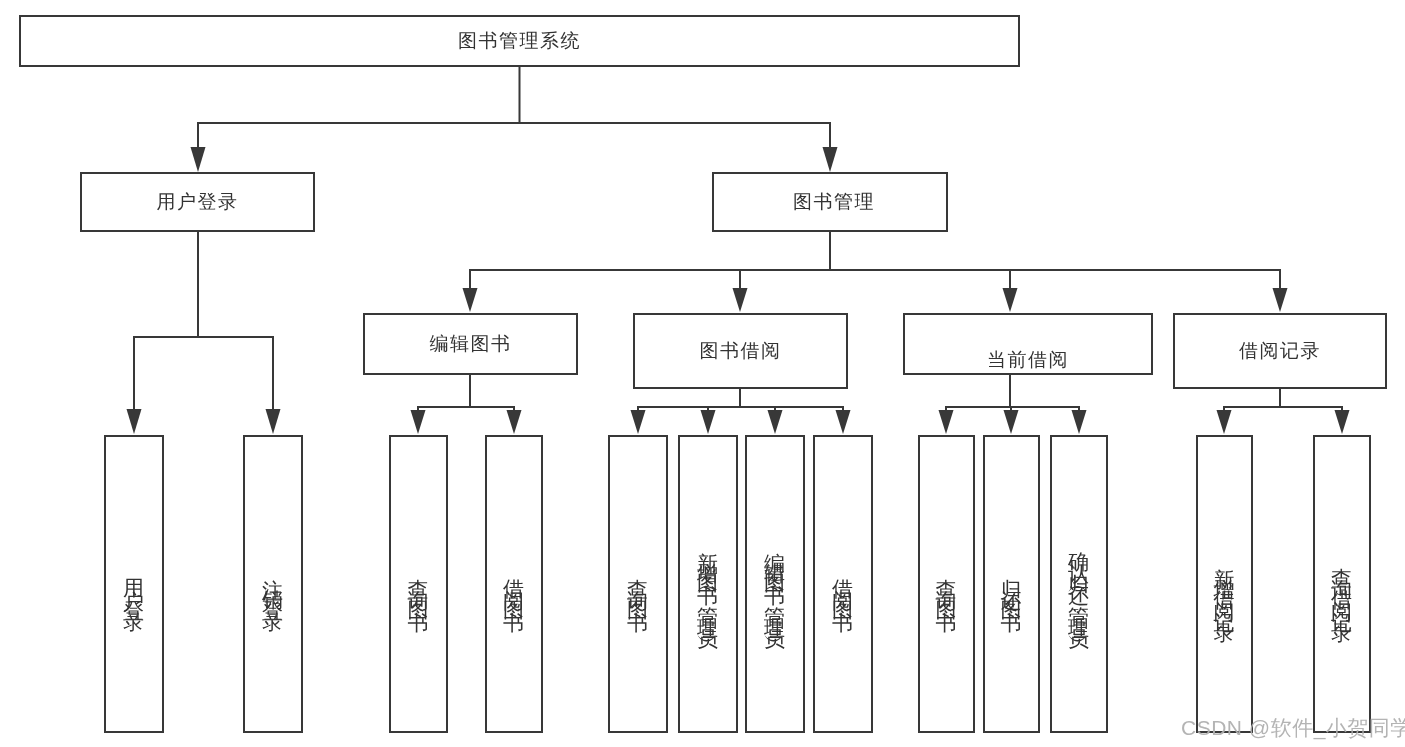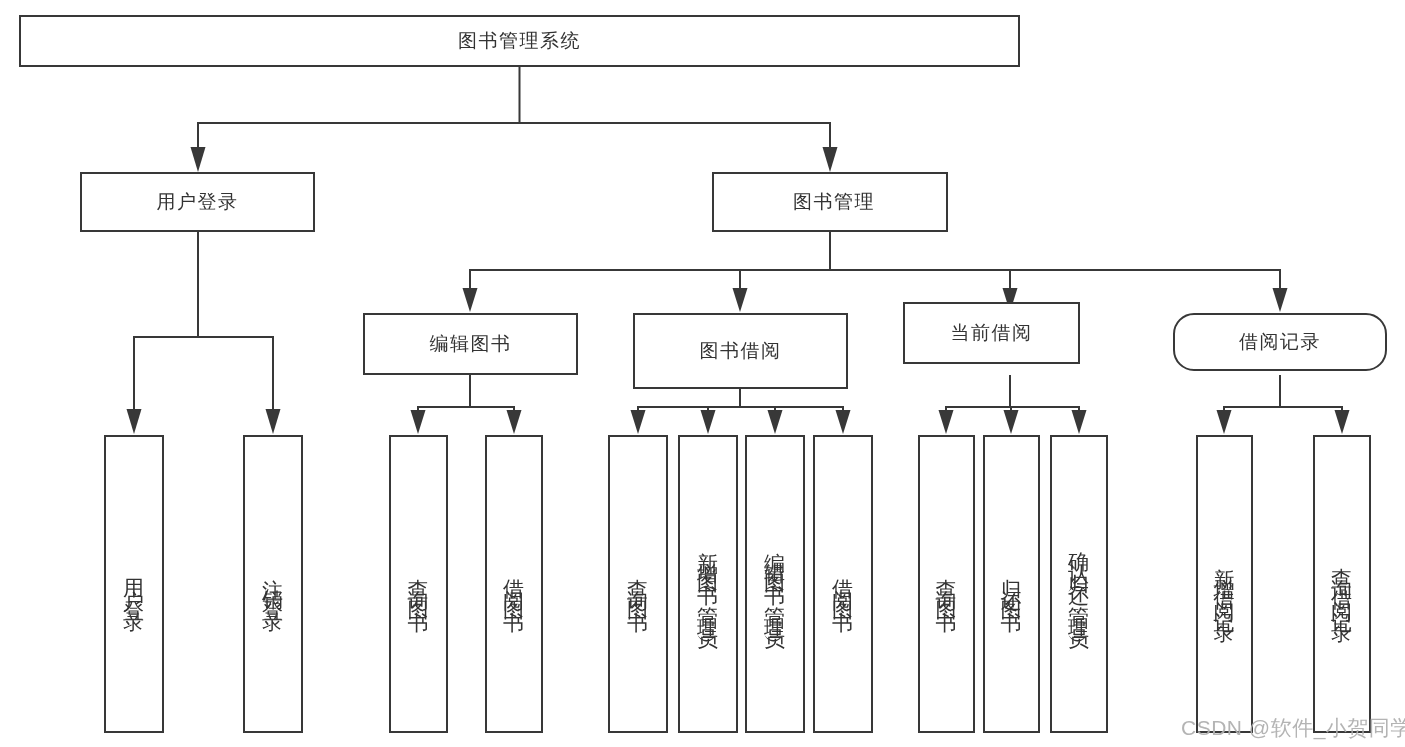--- a/index.html
+++ b/index.html
@@ -107,24 +107,24 @@
   <div class="node" style="left:712px; top:172px; width:236px; height:60px;padding-left:8px;">
     <span class="h-label">图书管理</span>
   </div>
 
   <div class="node" style="left:363px; top:313px; width:215px; height:62px;">
     <span class="h-label">编辑图书</span>
   </div>
   <div class="node" style="left:633px; top:313px; width:215px; height:76px;">
     <span class="h-label">图书借阅</span>
   </div>
-  <div class="node" style="left:903px; top:302px; width:177px; height:62px;">
+  <div class="node" style="left:903px; top:313px; width:250px; height:62px;align-items:flex-end;">
     <span class="h-label">当前借阅</span>
   </div>
-  <div class="node" style="left:1173px; top:313px; width:214px; height:58px;border-radius:21px;">
+  <div class="node" style="left:1173px; top:313px; width:214px; height:76px;">
     <span class="h-label">借阅记录</span>
   </div>
 
   <div class="node leaf" style="left:104px; width:60px;">
     <span class="v-label">用户登录</span>
   </div>
   <div class="node leaf" style="left:243px; width:60px;">
     <span class="v-label">注销登录</span>
   </div>
 

